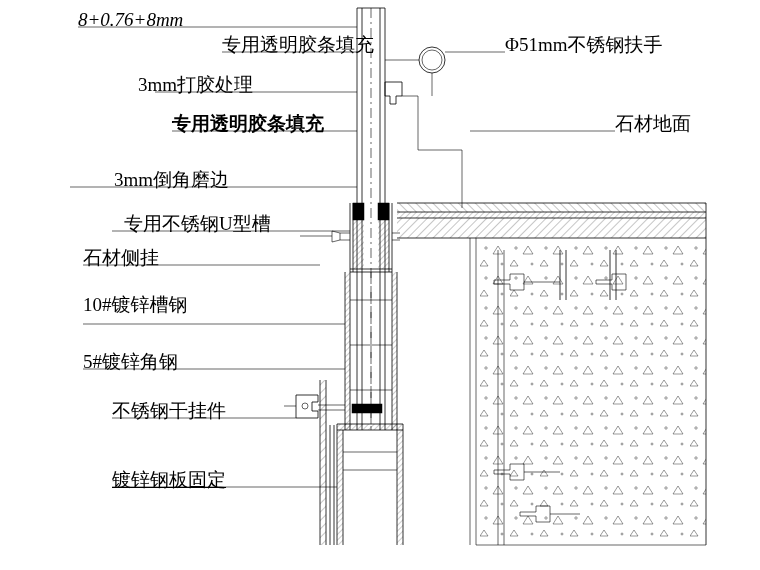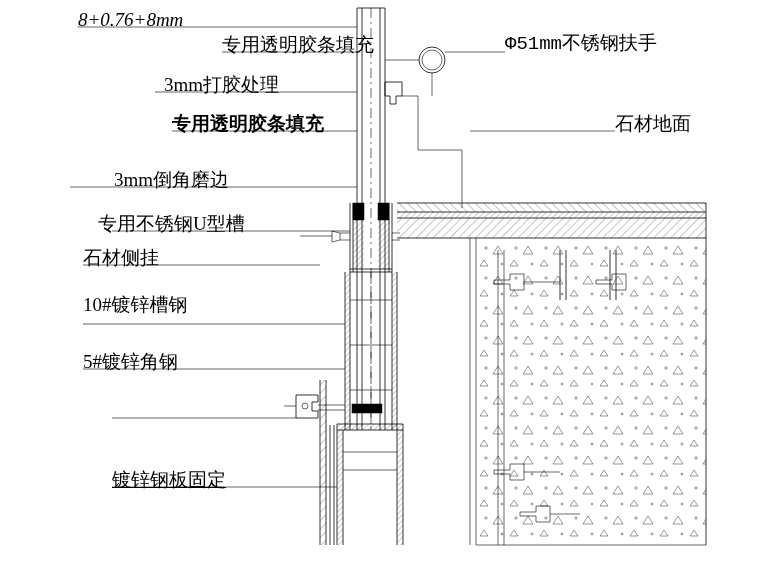--- a/index.html
+++ b/index.html
@@ -224,24 +224,25 @@
       <line class="ln-thin" x1="83" y1="265" x2="320" y2="265"></line>
       <line class="ln-thin" x1="83" y1="324" x2="345" y2="324"></line>
       <line class="ln-thin" x1="83" y1="369" x2="345" y2="369"></line>
       <line class="ln-thin" x1="112" y1="418" x2="296" y2="418"></line>
       <line class="ln-thin" x1="112" y1="487" x2="337" y2="487"></line>
     </g>
   </svg>
 
   <div class="lbl" style="left:78px;  top:10px;font-style:italic;">8+0.76+8mm</div>
   <div class="lbl" style="left:222px; top:35px;">专用透明胶条填充</div>
-  <div class="lbl" style="left:505px; top:35px;font-family:Liberation Mono, monospace;">Φ51mm不锈钢扶手</div>
-  <div class="lbl" style="left:164px; top:75px;">3mm打胶处理</div>
+  <div class="lbl" style="left:505px; top:35px;">Φ51mm不锈钢扶手</div>
+  <div class="lbl" style="left:138px; top:75px;">3mm打胶处理</div>
   <div class="lbl" style="left:172px; top:114px;font-weight:bold;">专用透明胶条填充</div>
   <div class="lbl" style="left:615px; top:114px;">石材地面</div>
   <div class="lbl" style="left:70px;  top:170px;margin-left:44px;">3mm倒角磨边</div>
-  <div class="lbl" style="left:98px; top:214px;">专用不锈钢U型槽</div>
+  <div class="lbl" style="left:124px; top:214px;">专用不锈钢U型槽</div>
   <div class="lbl" style="left:83px;  top:248px;text-align:center;">石材侧挂</div>
   <div class="lbl" style="left:83px;  top:295px;">10#镀锌槽钢</div>
   <div class="lbl" style="left:83px;  top:352px;text-align:center;">5#镀锌角钢</div>
+  <div class="lbl" style="left:112px; top:401px;">不锈钢干挂件</div>
   <div class="lbl" style="left:112px; top:470px;text-decoration:underline;">镀锌钢板固定</div>
 
 </div>
 
 </body></html>

